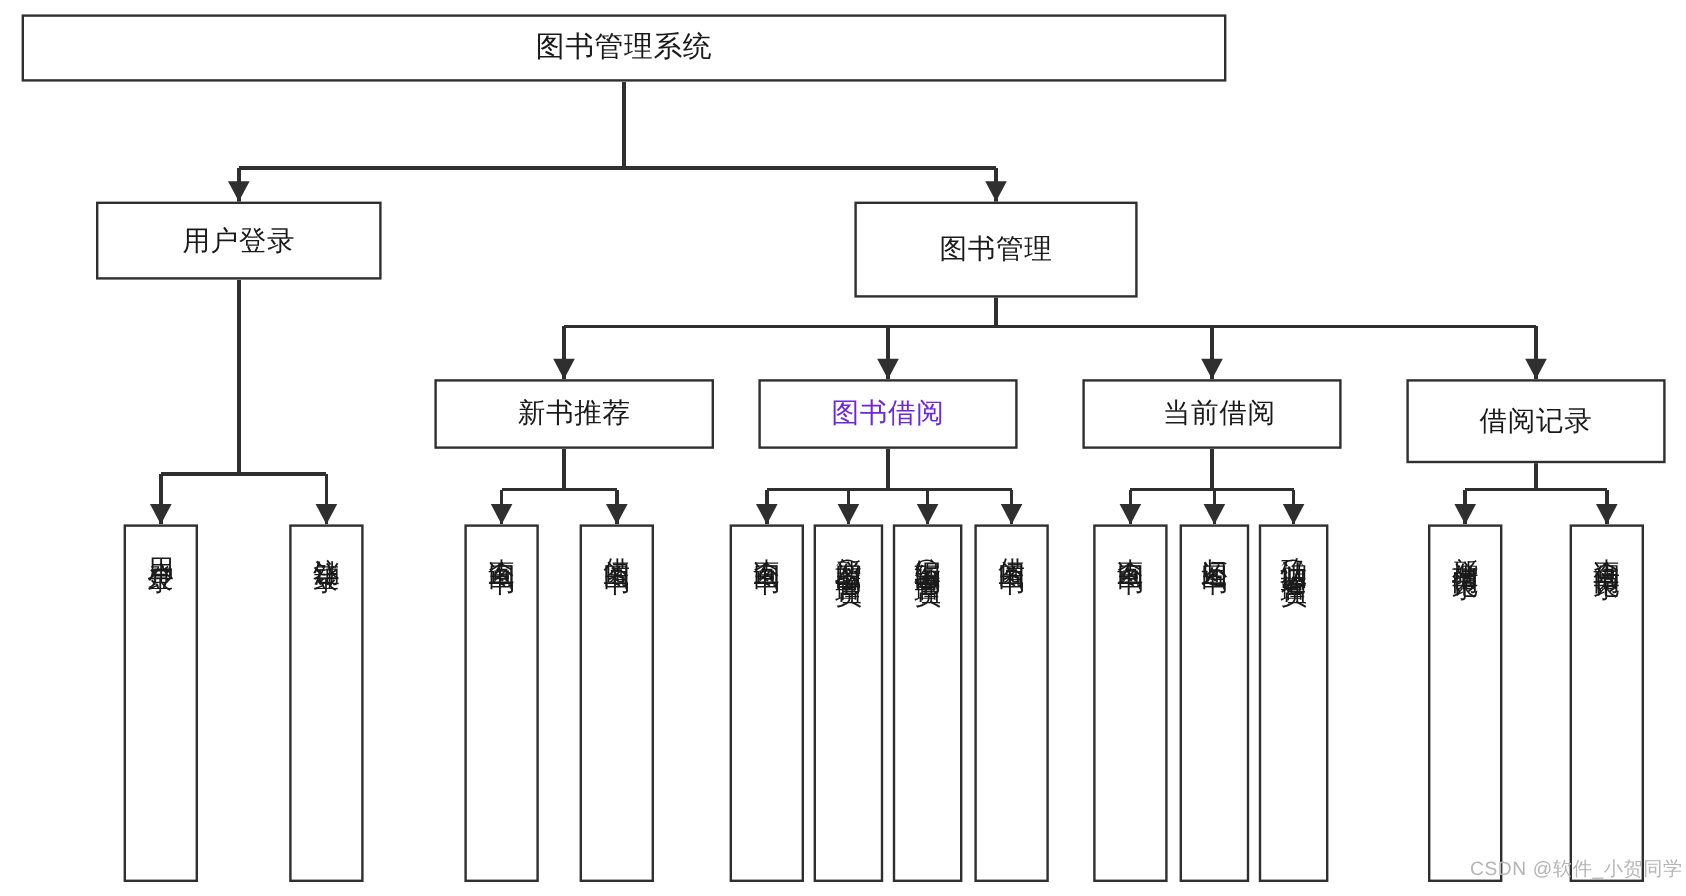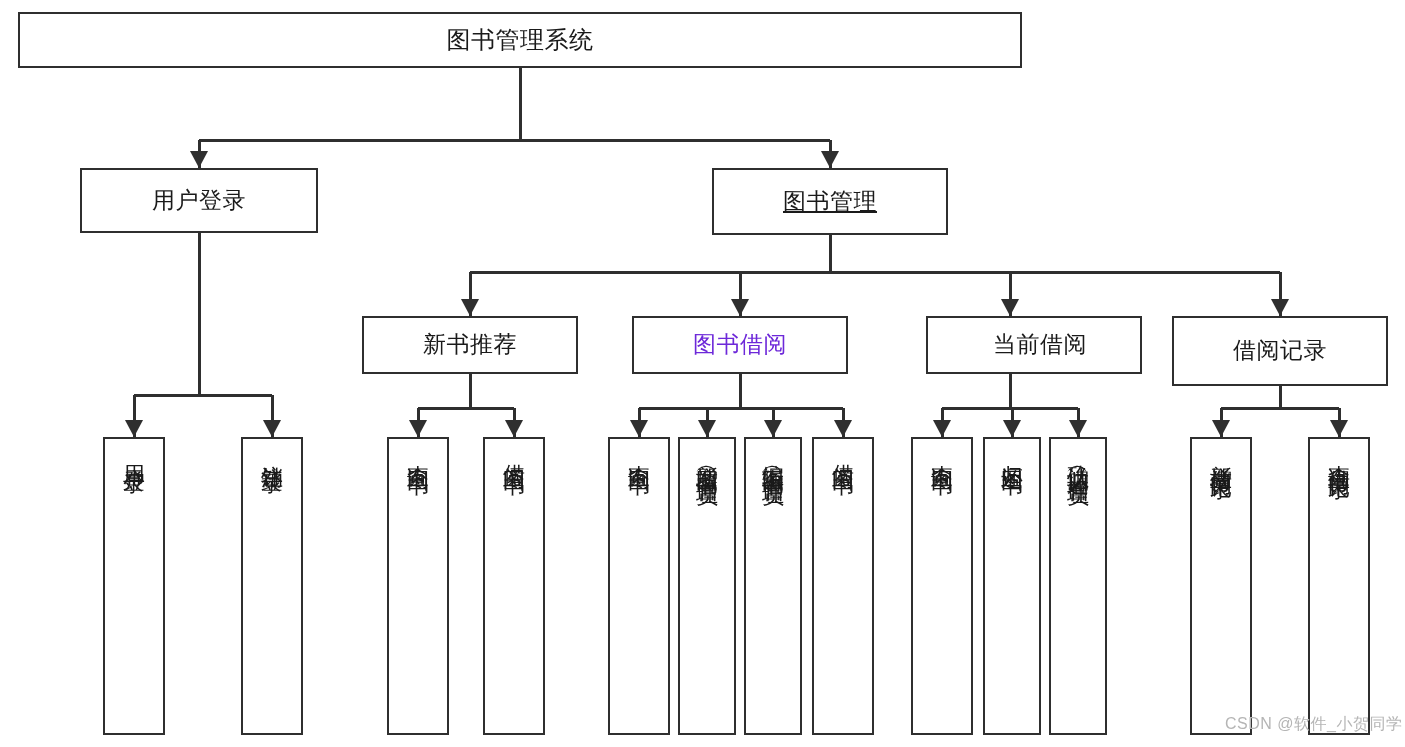--- a/index.html
+++ b/index.html
@@ -123,30 +123,30 @@
       <line x1="1339" y1="408" x2="1339" y2="437" stroke="#2f2f2f" stroke-width="3" shape-rendering="crispEdges"></line>
       <polygon points="1330,420 1348,420 1339,437" fill="#2f2f2f"></polygon>
     </svg>
   <div id="nodes">
       <div class="node h-node root" style="left: 18px; top: 12px; width: 1004px; height: 56px; border-color: rgb(47, 47, 47); background: rgb(255, 255, 255); color: rgb(26, 26, 26);">
         <span>图书管理系统</span>
       </div>
       <div class="node h-node" style="left: 80px; top: 168px; width: 238px; height: 65px; border-color: rgb(47, 47, 47); background: rgb(255, 255, 255); color: rgb(26, 26, 26);">
         <span>用户登录</span>
       </div>
-      <div class="node h-node" style="left: 712px; top: 168px; width: 236px; height: 67px; border-color: rgb(47, 47, 47); background: rgb(255, 255, 255); color: rgb(26, 26, 26); text-decoration: underline;">
+      <div class="node h-node" style="left: 712px; top: 168px; width: 236px; height: 80px; border-color: rgb(47, 47, 47); background: rgb(255, 255, 255); color: rgb(26, 26, 26);">
         <span>图书管理</span>
       </div>
-      <div class="node h-node" style="left: 362px; top: 316px; width: 216px; height: 58px; border-color: rgb(47, 47, 47); background: rgb(255, 255, 255); color: rgb(26, 26, 26);">
+      <div class="node h-node" style="left: 362px; top: 316px; width: 233px; height: 58px; border-color: rgb(47, 47, 47); background: rgb(255, 255, 255); color: rgb(26, 26, 26);">
         <span>新书推荐</span>
       </div>
       <div class="node h-node" style="left: 632px; top: 316px; width: 216px; height: 58px; border-color: rgb(47, 47, 47); background: rgb(255, 255, 255); color: #6d28d9;">
         <span>图书借阅</span>
       </div>
-      <div class="node h-node" style="left: 926px; top: 316px; width: 216px; height: 58px; border-color: rgb(47, 47, 47); background: rgb(255, 255, 255); color: rgb(26, 26, 26); padding-left: 12px;">
+      <div class="node h-node" style="left: 902px; top: 316px; width: 216px; height: 58px; border-color: rgb(47, 47, 47); background: rgb(255, 255, 255); color: rgb(26, 26, 26); padding-left: 12px;">
         <span>当前借阅</span>
       </div>
       <div class="node h-node" style="left: 1172px; top: 316px; width: 216px; height: 70px; border-color: rgb(47, 47, 47); background: rgb(255, 255, 255); color: rgb(26, 26, 26);">
         <span>借阅记录</span>
       </div>
       <div class="node v-node" style="left: 103px; top: 437px; width: 62px; height: 298px; border-color: rgb(47, 47, 47); background: rgb(255, 255, 255); color: rgb(26, 26, 26);">
         <span class="vtext">用户登录</span>
       </div>
       <div class="node v-node" style="left: 241px; top: 437px; width: 62px; height: 298px; border-color: rgb(47, 47, 47); background: rgb(255, 255, 255); color: rgb(26, 26, 26);">
         <span class="vtext">注销登录</span>

